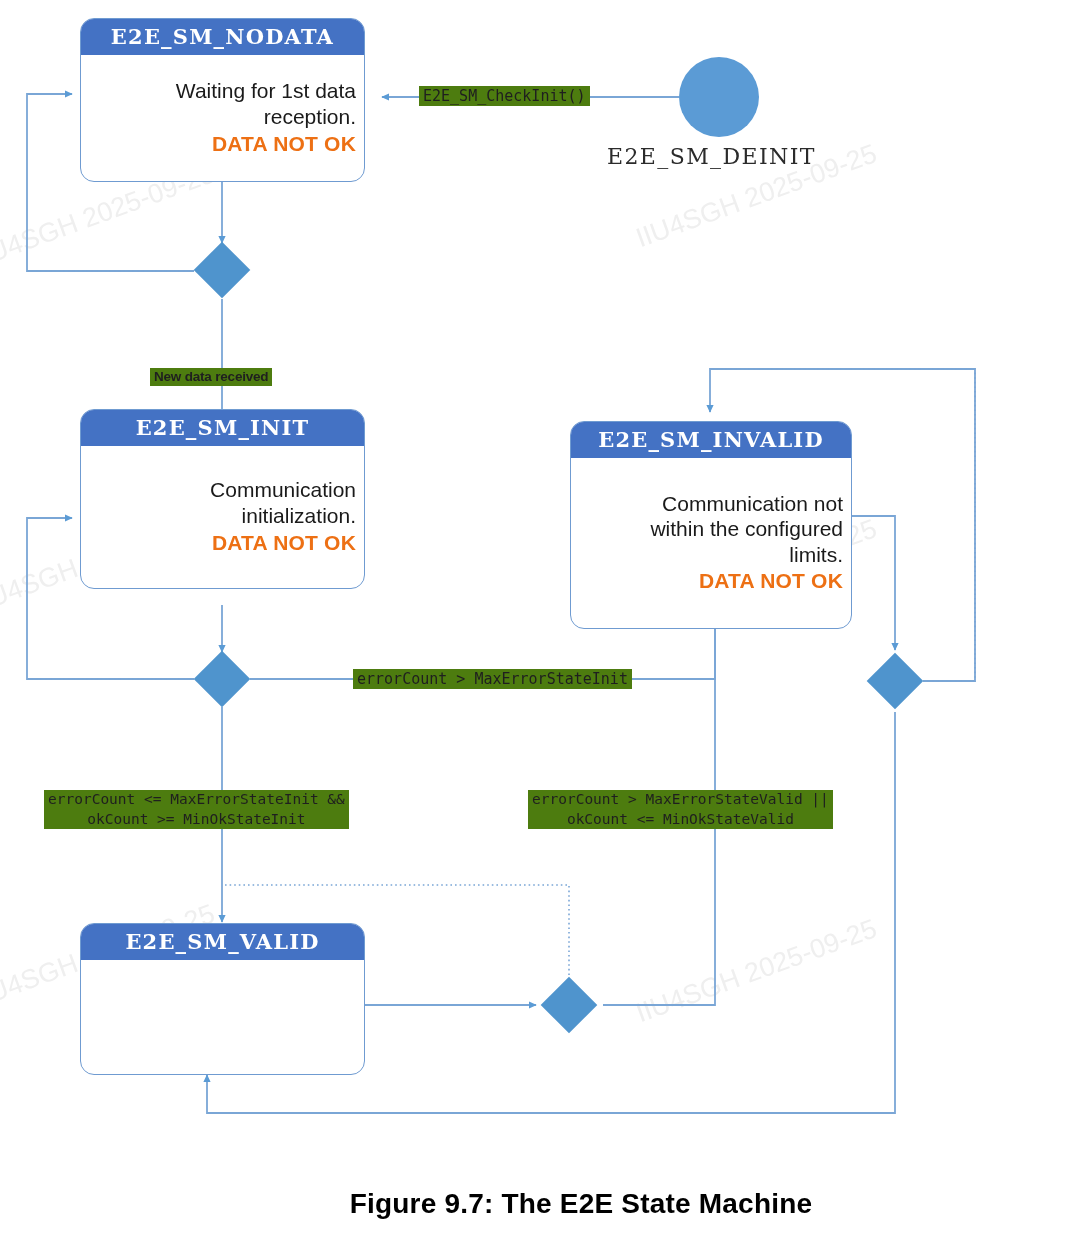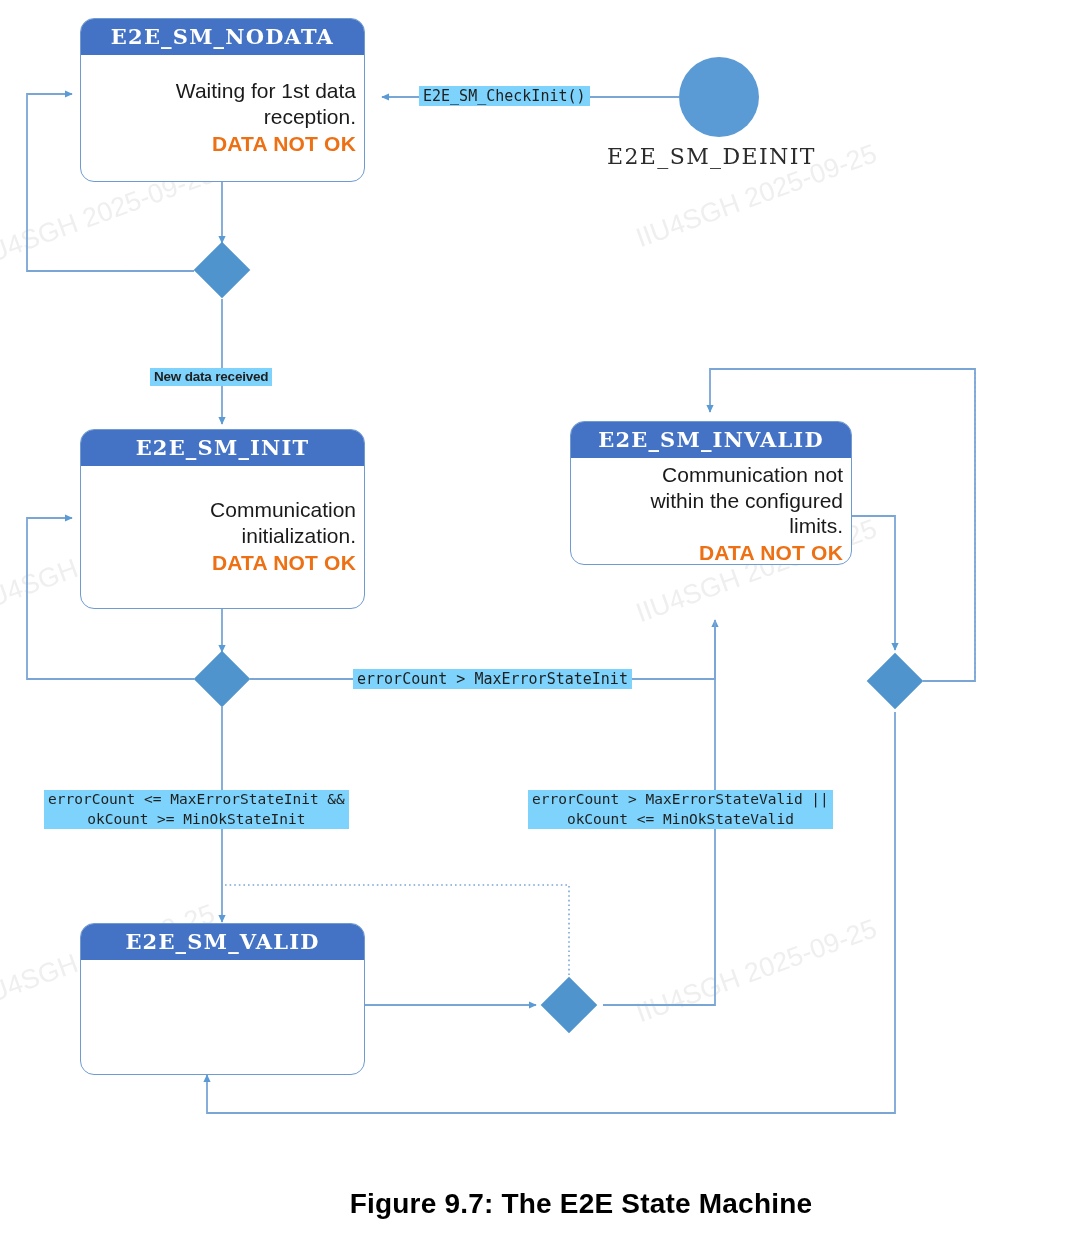--- a/index.html
+++ b/index.html
@@ -98,21 +98,21 @@
     color: #2b2b2b;
     white-space: nowrap;
   }
 
   
   .edge-label {
     position: absolute;
     font-family: "DejaVu Sans Mono", monospace;
     font-size: 15px;
     color: #1f1f1f;
-    background: #7dd3fc;
+    background: #4d7c0f;
     white-space: pre;
     line-height: 1.35;
     text-align: center;
     padding: 0 4px;
   }
   .edge-label.mono-small {
     font-size: 14.5px;
   }
   .edge-label.plain {
     font-family: "Liberation Sans", sans-serif;
@@ -203,30 +203,30 @@
 
   <div class="state-box" style="left:80px; top:18px; width:285px; height:164px;">
     <div class="state-header">E2E_SM_NODATA</div>
     <div class="state-body">
       <div class="state-desc">Waiting for 1st data</div>
       <div class="state-desc">reception.</div>
       <div class="state-status status-notok">DATA NOT OK</div>
     </div>
   </div>
 
-  <div class="state-box" style="left:80px; top:429px; width:285px; height:180px;">
+  <div class="state-box" style="left:80px; top:409px; width:285px; height:180px;">
     <div class="state-header">E2E_SM_INIT</div>
     <div class="state-body">
       <div class="state-desc">Communication</div>
       <div class="state-desc">initialization.</div>
       <div class="state-status status-notok">DATA NOT OK</div>
     </div>
   </div>
 
-  <div class="state-box" style="left:570px; top:421px; width:282px; height:144px;">
+  <div class="state-box" style="left:570px; top:421px; width:282px; height:208px;">
     <div class="state-header">E2E_SM_INVALID</div>
     <div class="state-body">
       <div class="state-desc">Communication not</div>
       <div class="state-desc">within the configured</div>
       <div class="state-desc">limits.</div>
       <div class="state-status status-notok">DATA NOT OK</div>
     </div>
   </div>
 
   <div class="state-box" style="left:80px; top:923px; width:285px; height:152px;">

